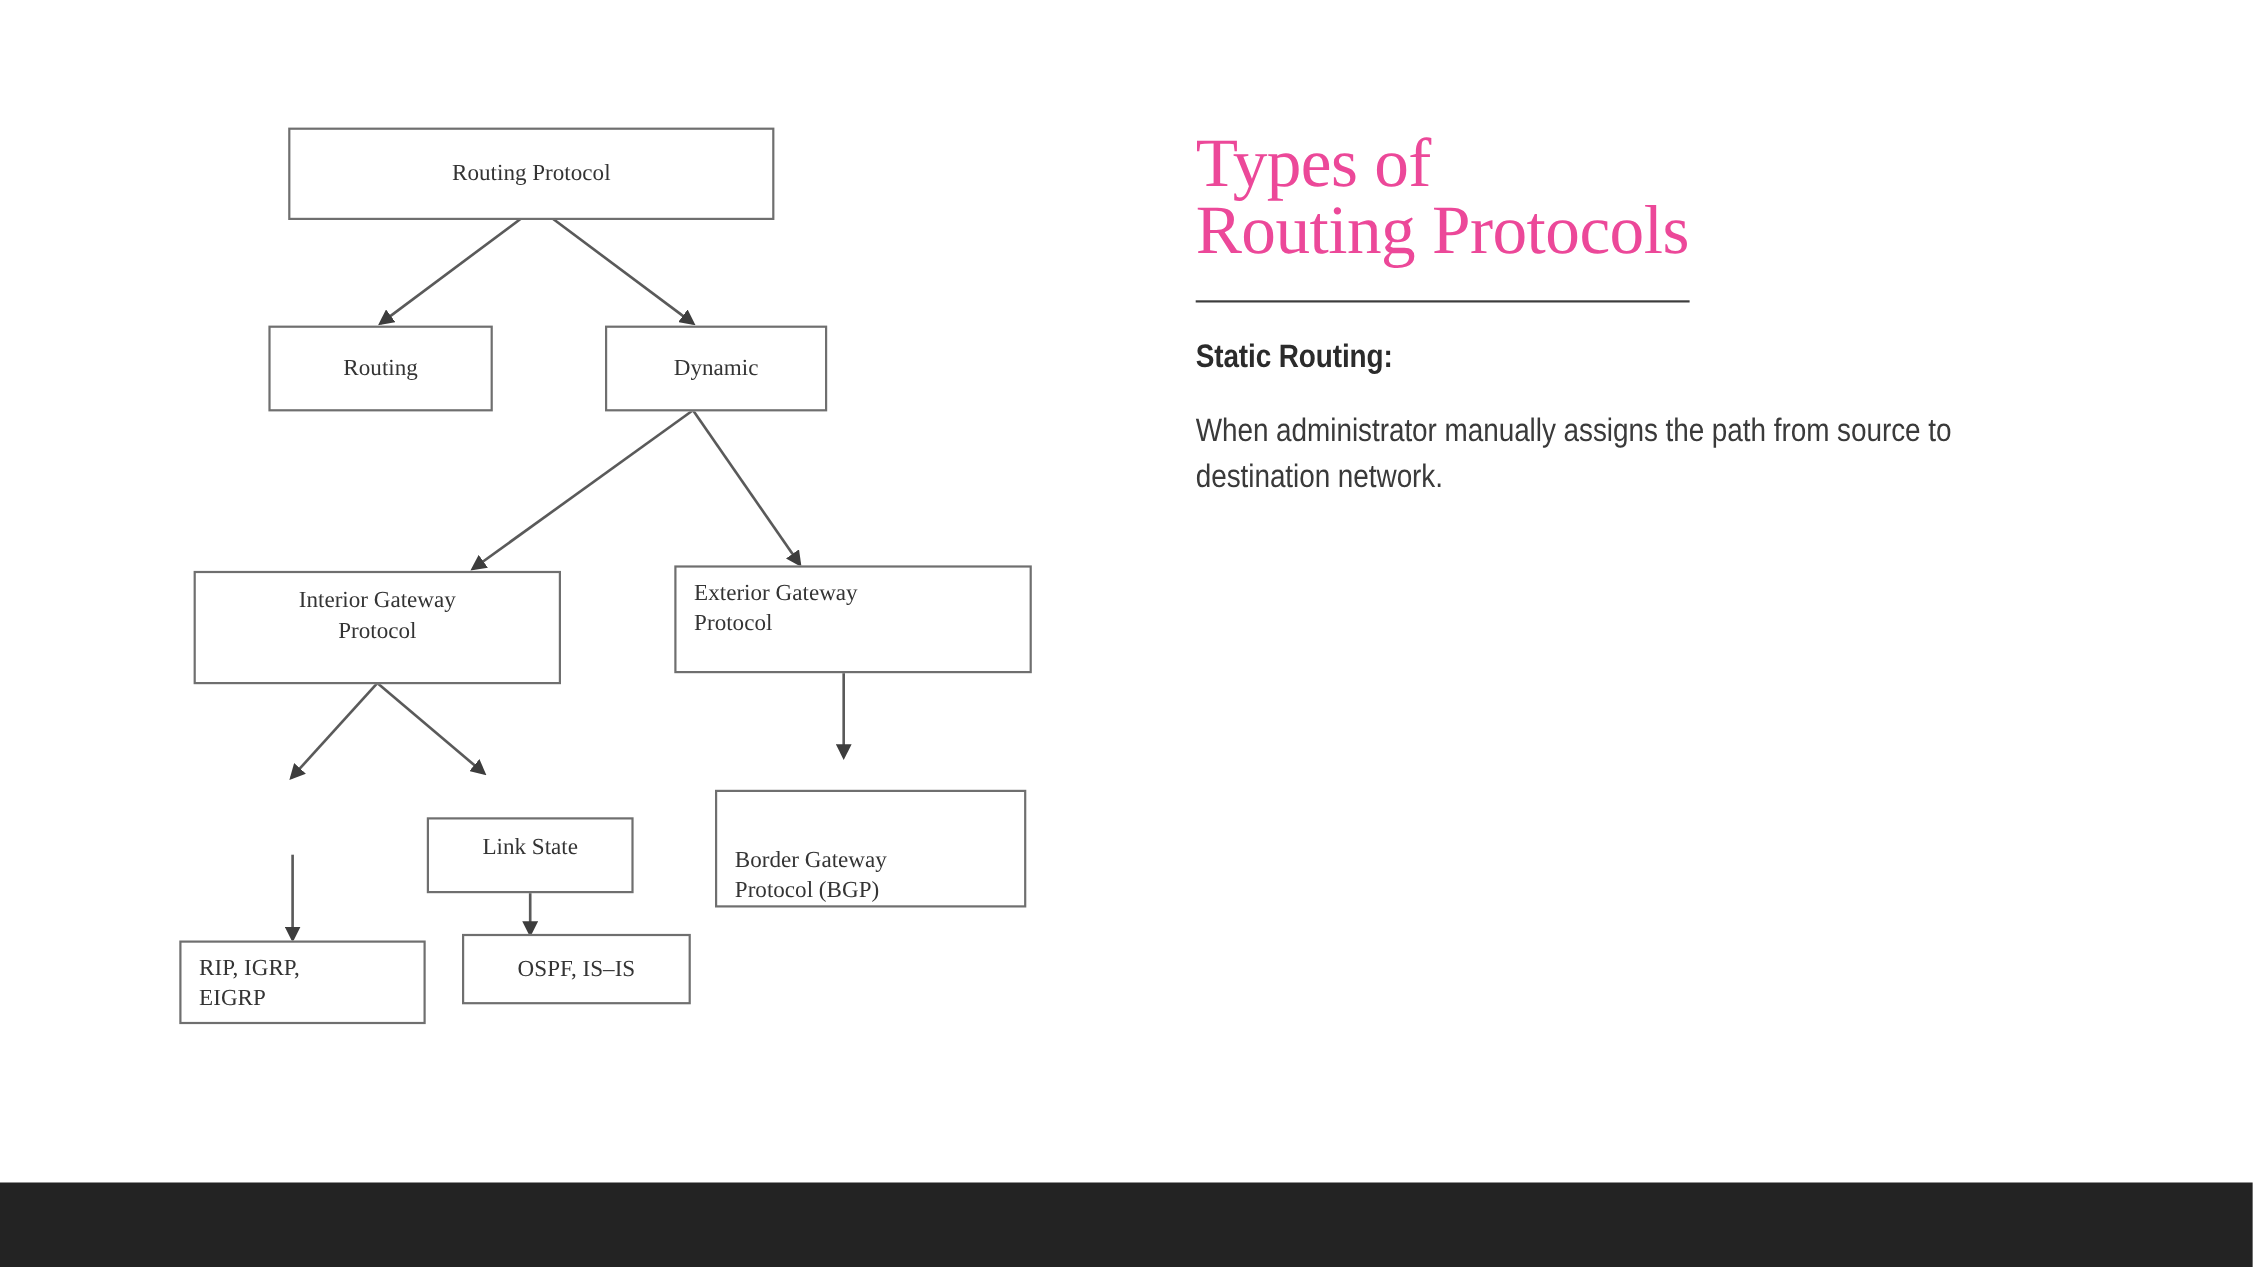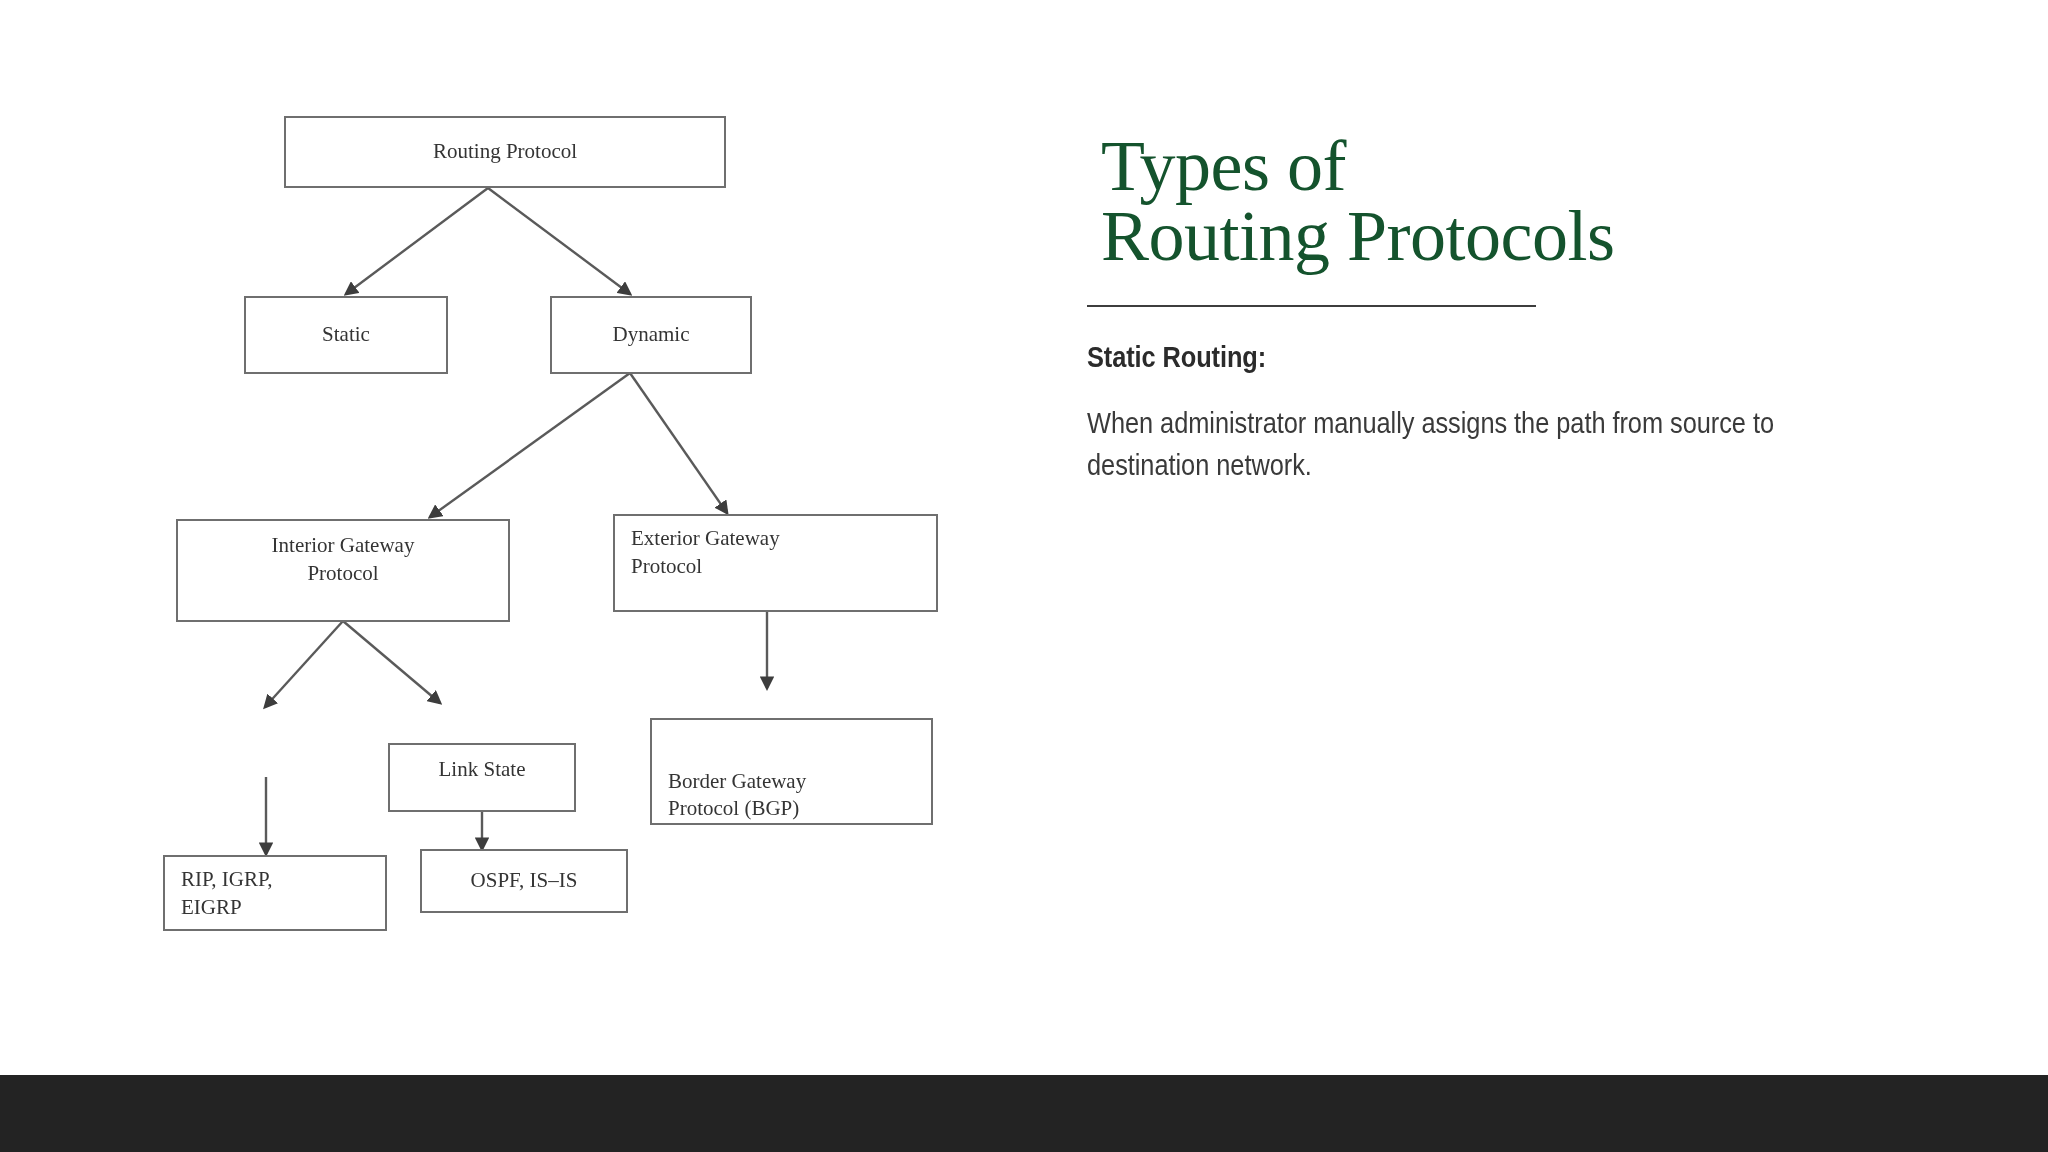--- a/index.html
+++ b/index.html
@@ -15,25 +15,25 @@
     position:absolute;left:0;top:1075px;width:2048px;height:77px;
     background:#232323;
   }
 
   
   #text-col{
     position:absolute;left:1087px;top:118px;width:818px;
   }
   #deck-title{
     font-family:"Liberation Serif", serif;
-    font-size:72px;line-height:0.97;
-    color:#14532d;font-weight:400;
+    font-size:63px;line-height:0.97;
+    color:#ec4899;font-weight:400;
     letter-spacing:-0.5px;
     white-space:pre-line;
-    margin:14px;
+    margin:0;
   }
   #title-rule{
     margin-top:33px;
     width:449px;height:0;
     border-top:2.5px solid #3d3d3d;
   }
   .body-block{margin-top:30px;}
   .lead{
     font-size:29.5px;font-weight:700;color:#2b2b2b;
     line-height:1.35;letter-spacing:-0.1px;
@@ -96,26 +96,26 @@
 
       <line x1="343" y1="621" x2="440" y2="703" stroke="#5a5a5a" stroke-width="2.4" marker-end="url(#arrow)"></line>
 
       <line x1="767" y1="611" x2="767" y2="688" stroke="#5a5a5a" stroke-width="2.4" marker-end="url(#arrow)"></line>
 
       <line x1="266" y1="777" x2="266" y2="854" stroke="#5a5a5a" stroke-width="2.4" marker-end="url(#arrow)"></line>
 
       <line x1="482" y1="772" x2="482" y2="849" stroke="#5a5a5a" stroke-width="2.4" marker-end="url(#arrow)"></line>
     </svg>
 
-    <div class="node center" style="left:284px;top:116px;width:442px;height:72px;">
+    <div class="node center" style="left:262px;top:116px;width:442px;height:84px;">
       <span>Routing Protocol</span>
     </div>
 
     <div class="node center" style="left:244px;top:296px;width:204px;height:78px;">
-      <span>Static</span>
+      <span>Routing</span>
     </div>
 
     <div class="node center" style="left:550px;top:296px;width:202px;height:78px;">
       <span>Dynamic</span>
     </div>
 
     <div class="node topcenter" style="left:176px;top:519px;width:334px;height:103px;">
       <span>Interior Gateway
 Protocol</span>
     </div>

